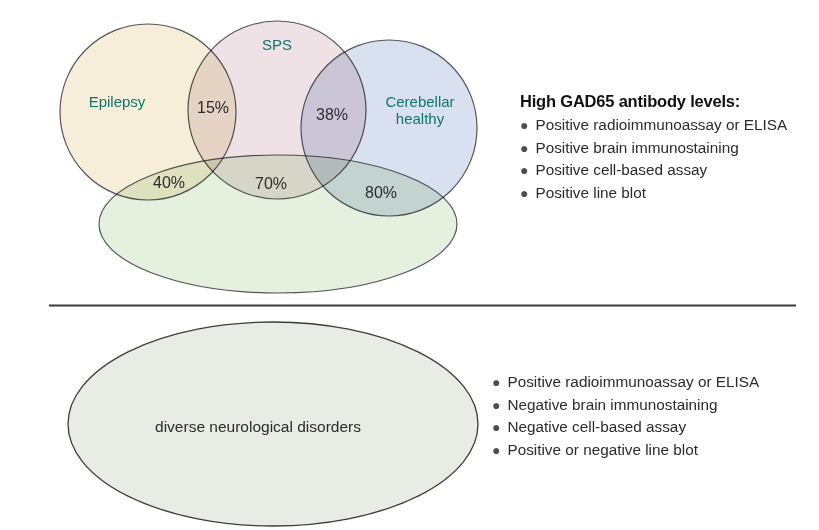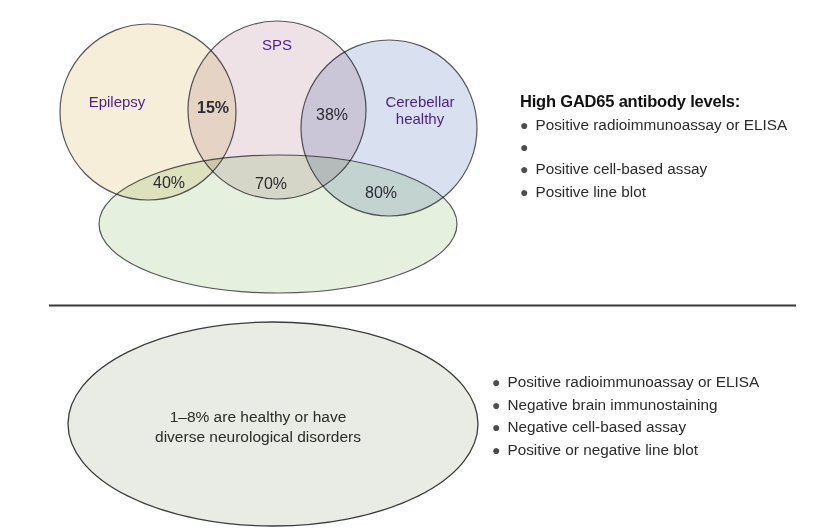--- a/index.html
+++ b/index.html
@@ -33,21 +33,21 @@
   .divider {
     stroke: #3a3a3c;
     stroke-width: 2.2;
   }
   .lbl {
     position: absolute;
     transform: translate(-50%, -50%);
     white-space: nowrap;
     font-size: 15px;
     line-height: 1.12;
-    color: #4c1d95;
+    color: #0f766e;
     text-align: center;
   }
   .lbl.wrap { white-space: normal; }
   .pct { font-size: 16px; color: #2c2a33; }
 
   .panel {
     position: absolute;
     left: 492px;
     width: 320px;
   }
@@ -107,49 +107,49 @@
     <ellipse class="plain-shape" cx="273" cy="424" rx="205" ry="102" fill="#e9ebe5"></ellipse>
   </svg>
 
   <div class="lbl" style="left:117px; top:102px;">Epilepsy</div>
 
   <div class="lbl" style="left:277px; top:45px;">SPS</div>
 
   <div class="lbl wrap" style="left:420px; top:111px; width:100px;">Cerebellar healthy</div>
 
 
-  <div class="lbl pct" style="left:213px; top:108px;font-weight:bold;">15%</div>
+  <div class="lbl pct" style="left:213px; top:108px;">15%</div>
   <div class="lbl pct" style="left:332px; top:115px;">38%</div>
   <div class="lbl pct" style="left:169px; top:183px;text-align:center;">40%</div>
   <div class="lbl pct" style="left:271px; top:172px;margin-top:12px;">70%</div>
   <div class="lbl pct" style="left:381px; top:193px;">80%</div>
 
   <div class="panel panel-high">
     <h3>High GAD65 antibody levels:</h3>
     <ul>
       <li>
         <span class="bullet">●</span>
         <span>Positive radioimmunoassay or ELISA</span>
       </li>
       <li>
         <span class="bullet">●</span>
+        <span>Positive brain immunostaining</span>
       </li>
       <li>
         <span class="bullet">●</span>
         <span>Positive cell-based assay</span>
       </li>
       <li>
         <span class="bullet">●</span>
         <span>Positive line blot</span>
       </li>
     </ul>
   </div>
 
   <div class="ellipse-text">
-    <div>1–8% are healthy or have</div>
     <div>diverse neurological disorders</div>
   </div>
 
   <div class="panel panel-low">
     <ul>
       <li>
         <span class="bullet">●</span>
         <span>Positive radioimmunoassay or ELISA</span>
       </li>
       <li>

